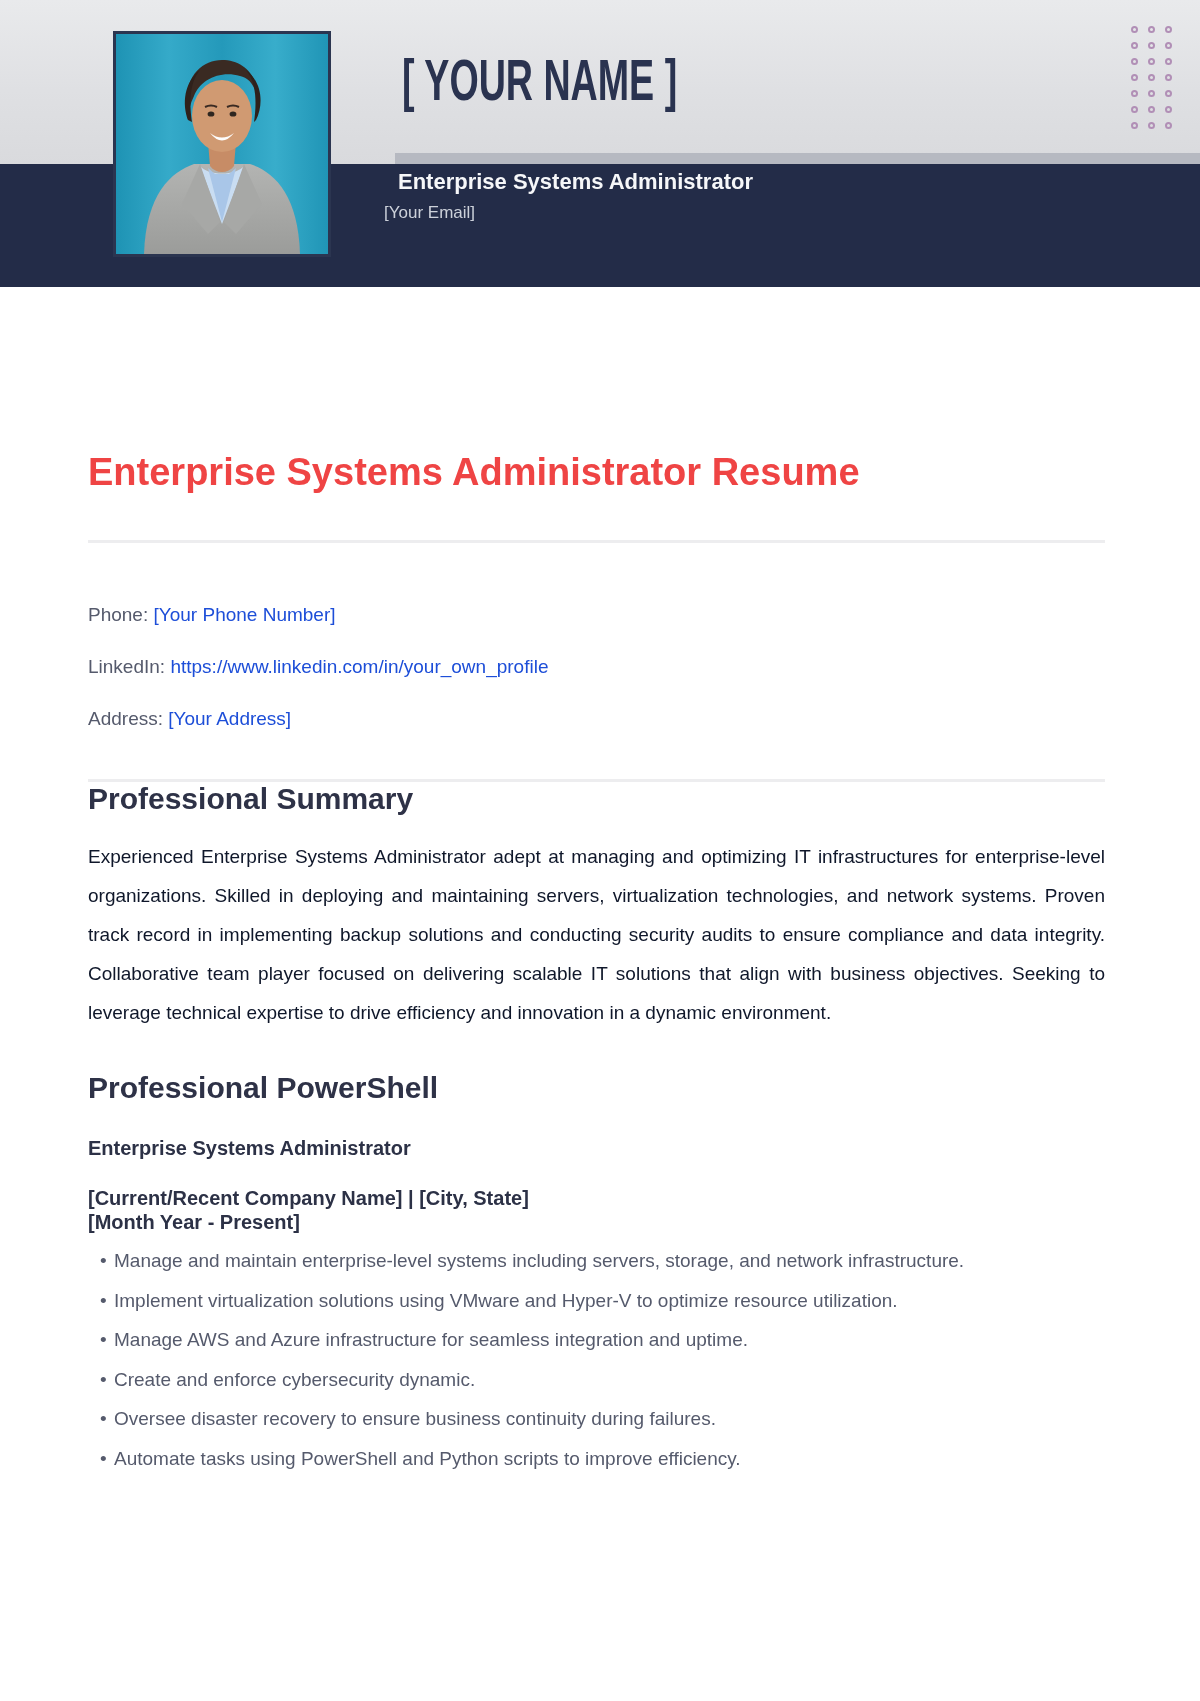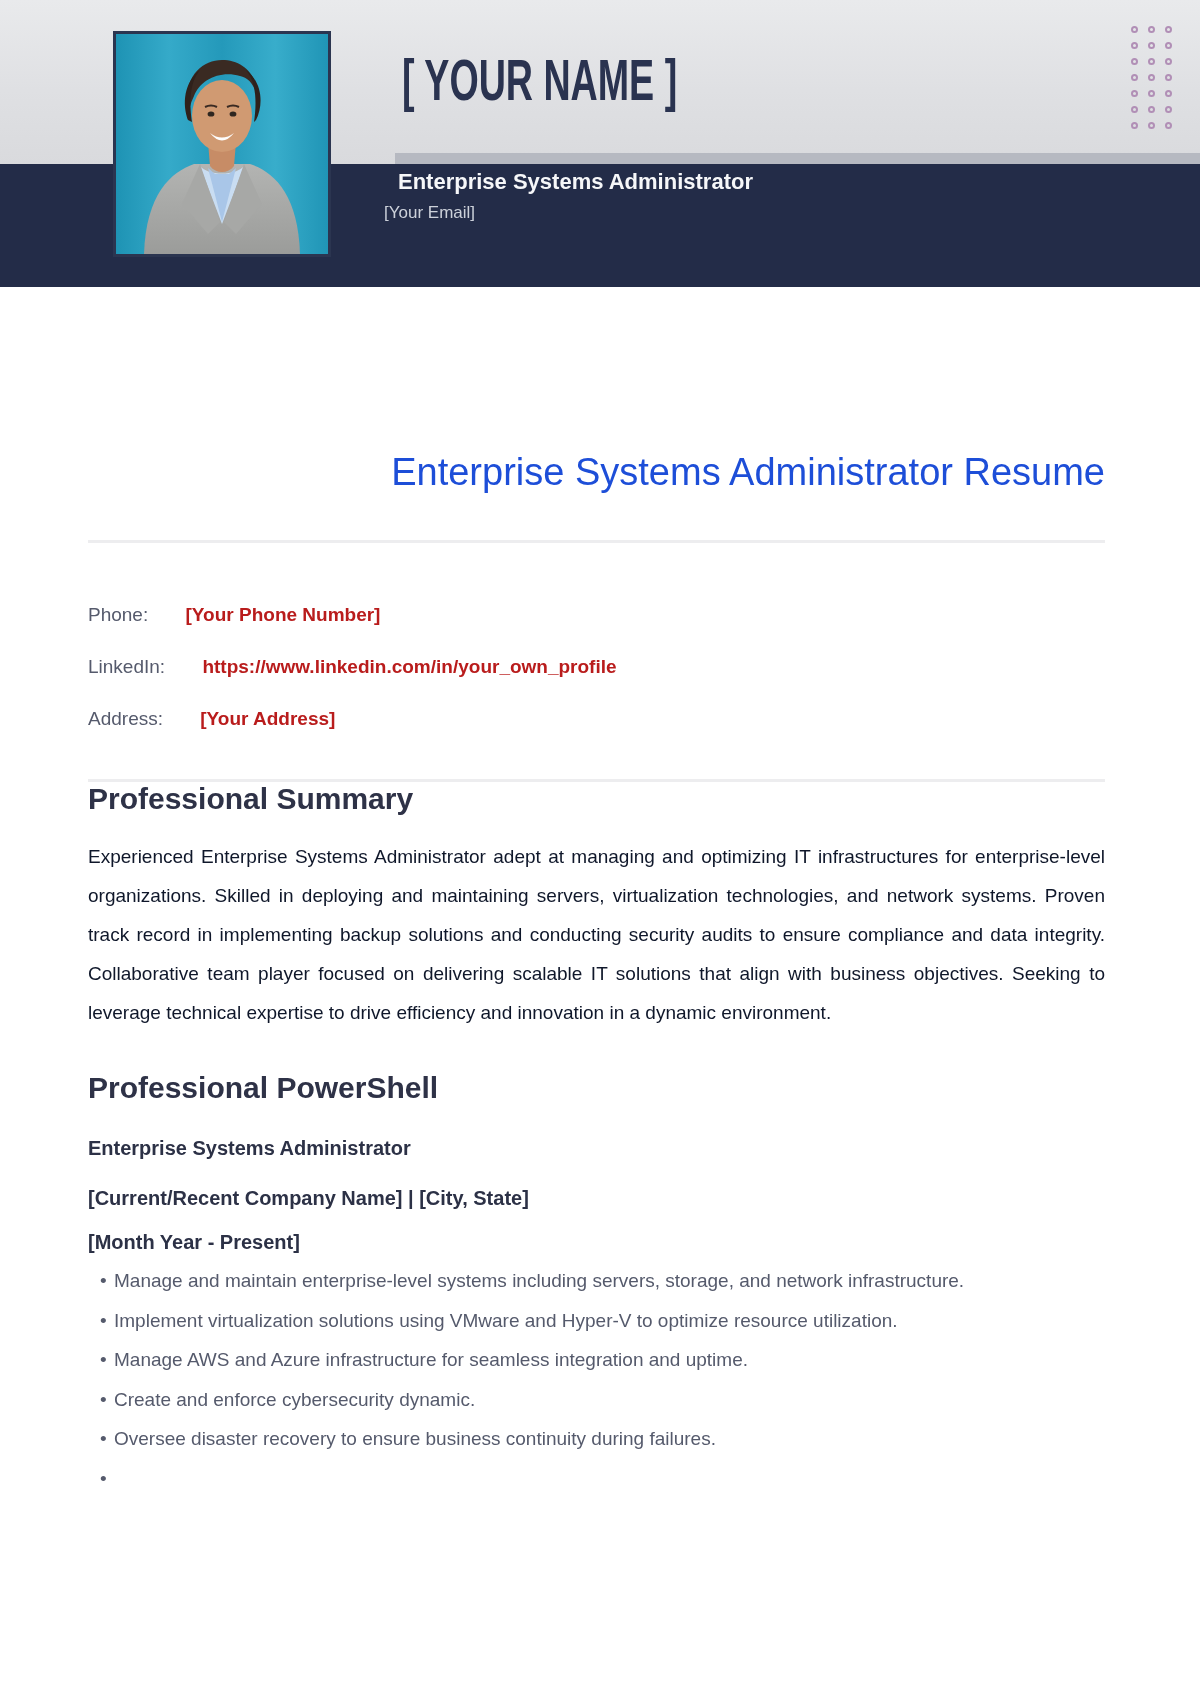--- a/index.html
+++ b/index.html
@@ -50,45 +50,45 @@
   }
   .dots .dot {
     width:7px; height:7px; border-radius:50%;
     border:2px solid #b18fb6; background:transparent;
   }
 
   
   .content { padding:0 95px 0 88px; }
 
   .resume-title {
-    margin-top:163px; text-align:right;
-    font-size:38px; line-height:44px; font-weight:normal; color:#1d4ed8;
+    margin-top:163px; text-align:left;
+    font-size:38px; line-height:44px; font-weight:bold; color:#ef4444;
   }
   .divider { height:3px; background:#ededef; border:0; }
   .divider-1 { margin-top:46px; }
   .divider-2 { margin-top:49px; }
 
   .contact { margin-top:60px; }
   .contact-row { font-size:19px; line-height:23px; color:#555a6c; margin-bottom:29px; }
-  .contact-row .value { font-weight:bold; color:#b91c1c;margin-left:32px; }
+  .contact-row .value { font-weight:normal; color:#1d4ed8; }
 
   .section-heading {
     font-size:30px; line-height:34px; font-weight:bold; color:#2e3247;
   }
   .summary-heading { }
   .summary-text {
     margin-top:21px; font-size:19px; line-height:39px; color:#0f172a;
     text-align:justify;
   }
 
   .experience-heading { margin-top:39px; }
   .exp-sub { font-size:20px; line-height:24px; font-weight:bold; color:#2c3146; }
   .exp-role    { margin-top:31px; }
   .exp-company { margin-top:26px; }
-  .exp-dates   { margin-top:20px; }
+  .exp-dates   { margin-top:0; }
 
   .bullet-list { list-style:none; margin-top:7px; padding-left:12px; }
   .bullet-list li {
     position:relative; padding-left:14px;
     font-size:19px; line-height:39.5px; color:#555a6c; text-align:justify;
   }
   .bullet-list .marker {
     position:absolute; left:0; top:0; color:#555a6c;
   }
 </style>
@@ -222,17 +222,18 @@
       <li>
         <span class="marker">•</span>
         <span>Create and enforce cybersecurity dynamic.</span>
       </li>
       <li>
         <span class="marker">•</span>
         <span>Oversee disaster recovery to ensure business continuity during failures.</span>
       </li>
       <li>
         <span class="marker">•</span>
+        <span>Automate tasks using PowerShell and Python scripts to improve efficiency.</span>
       </li>
     </ul>
 
   </div>
 </div>
 
 </body></html>

